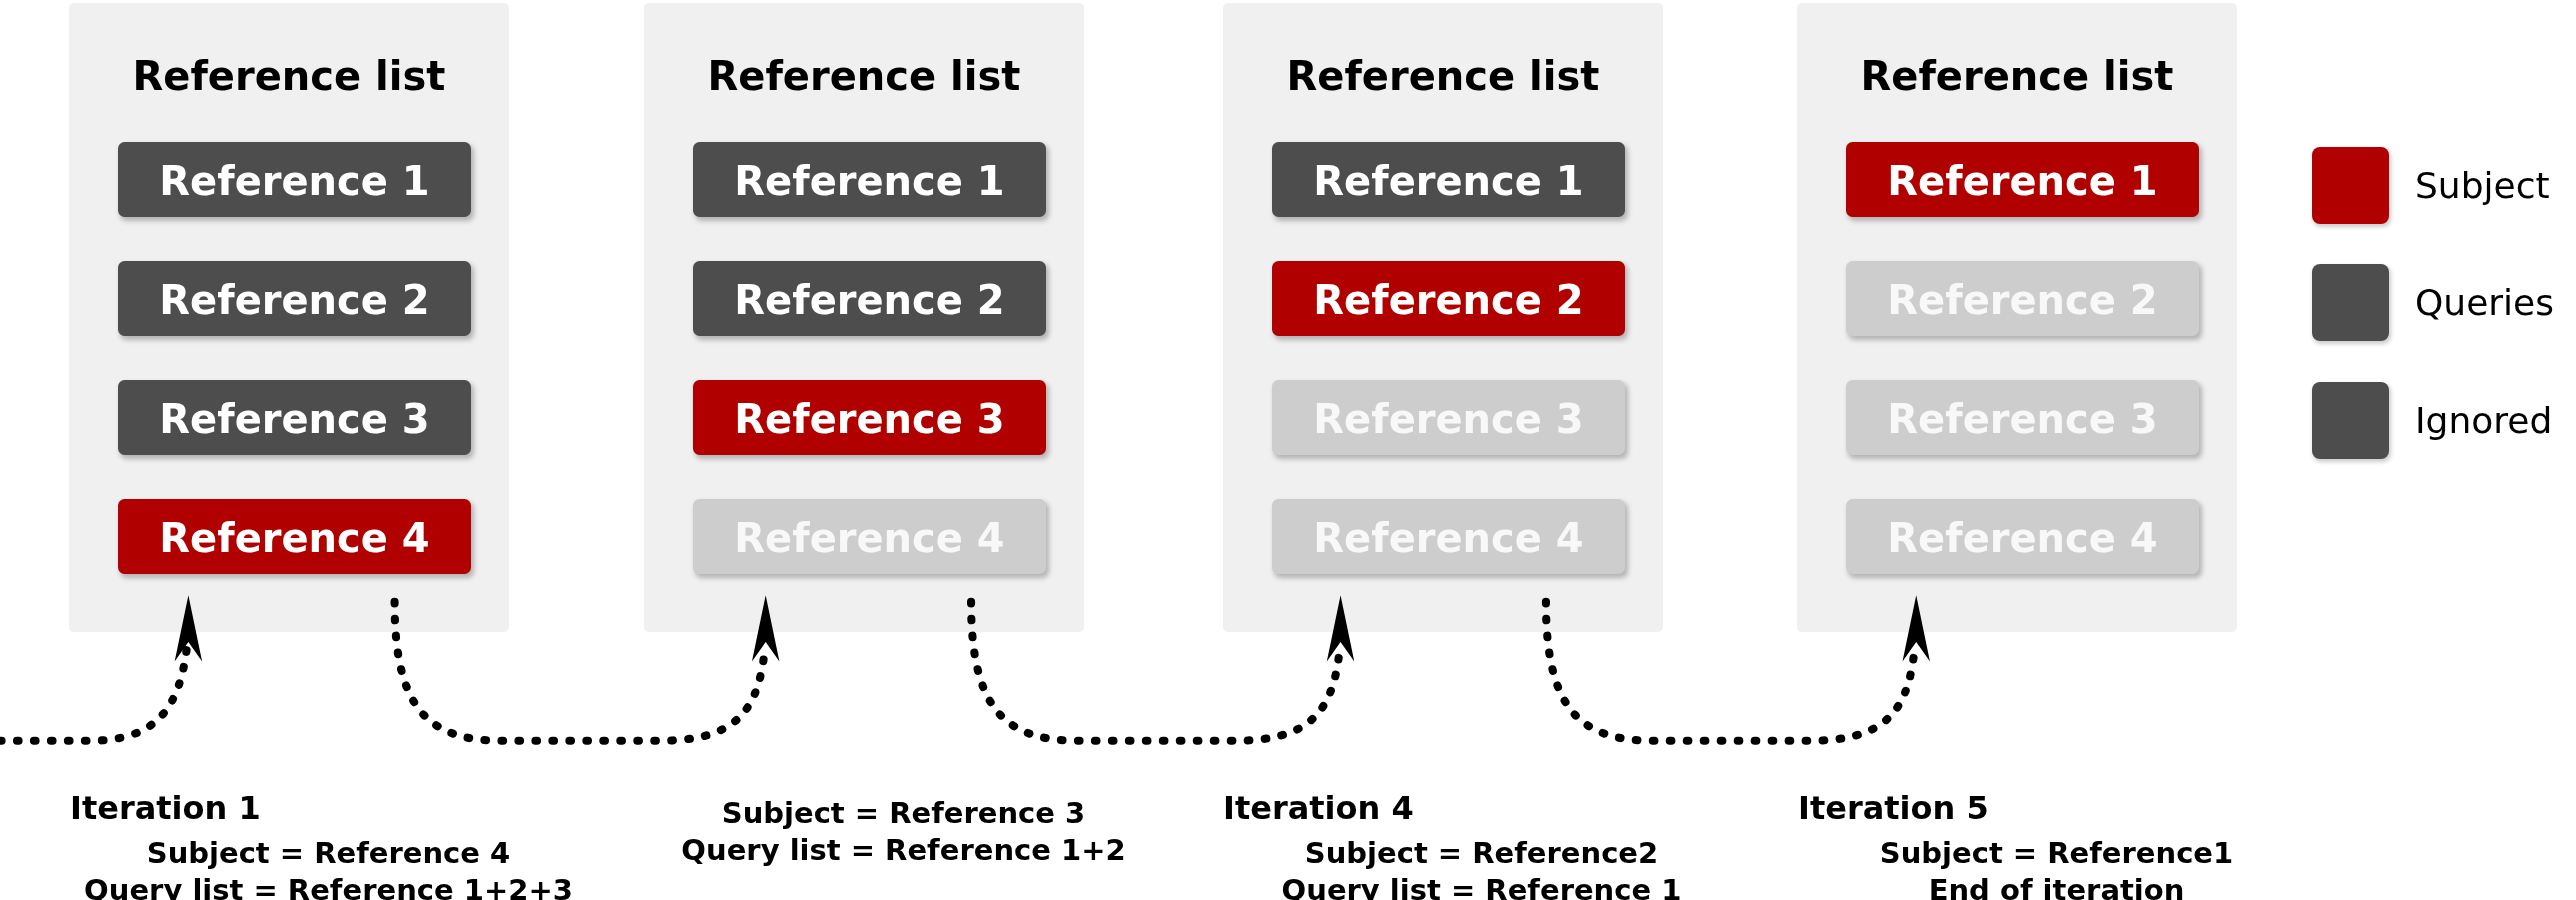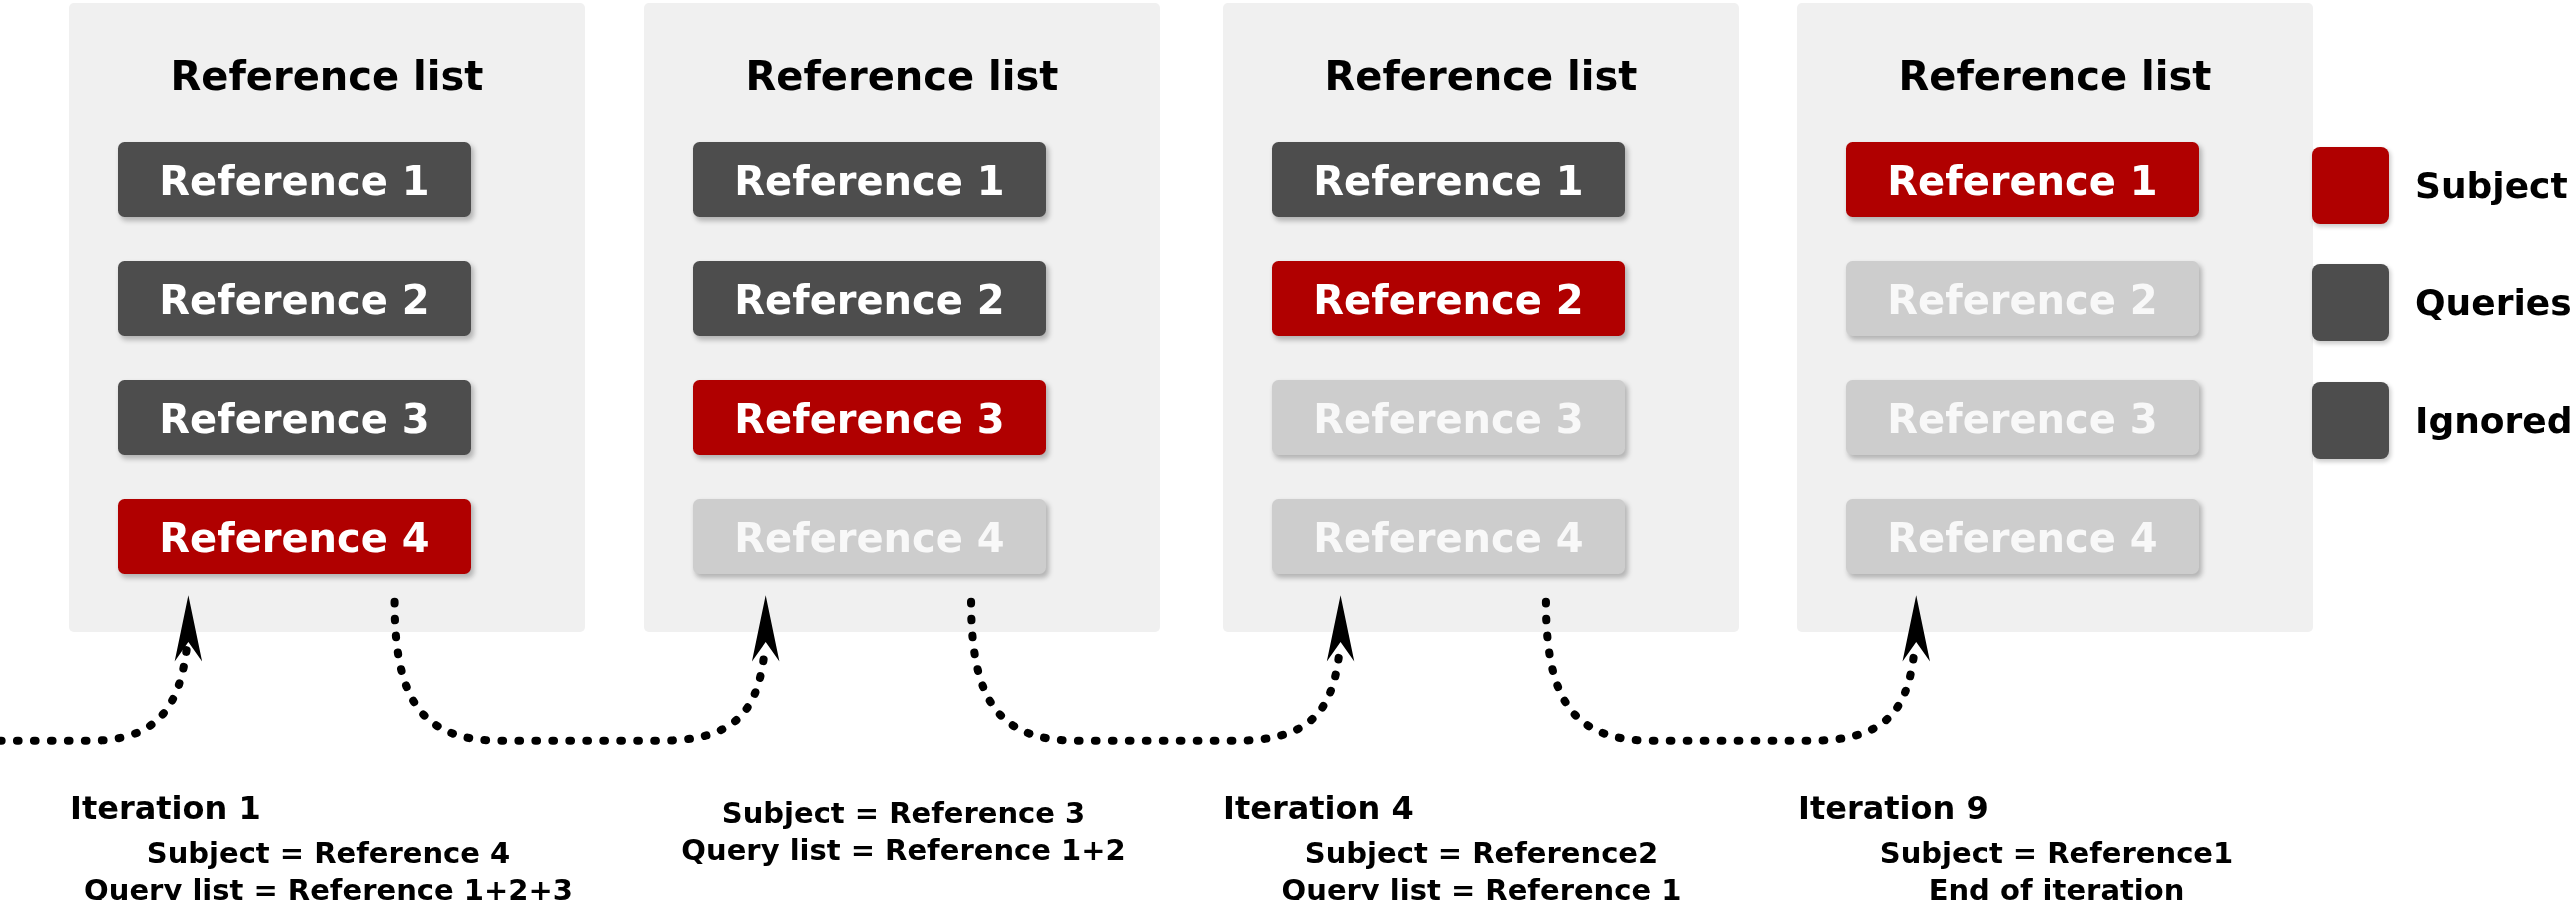--- a/index.html
+++ b/index.html
@@ -3,21 +3,21 @@
 <meta charset="utf-8">
 <style>
   html,body{margin:0;padding:0;background:#ffffff;}
   body{
     width:2576px;height:901px;position:relative;overflow:hidden;
     font-family:"DejaVu Sans", sans-serif;
     -webkit-font-smoothing:antialiased;
   }
   
   .panel{
-    position:absolute;top:3.2px;width:516px;height:629px;
+    position:absolute;top:3.2px;width:440px;height:629px;
     background:#f0f0f0;border-radius:4.9px;
   }
   .panel-title{
     position:absolute;top:53px;left:0;right:0;
     text-align:center;font-size:40px;line-height:40px;font-weight:bold;color:#000;
   }
   .ref-box{
     position:absolute;left:49px;width:353px;height:75px;
     border-radius:6.5px;text-align:center;
     font-size:40px;line-height:79px;font-weight:bold;color:#ffffff;
@@ -27,21 +27,21 @@
   .role-query{background:#4d4d4d;color:#ffffff;}
   .role-subject{background:#b00000;color:#ffffff;}
   .role-ignored{background:#cdcdcd;color:#f8f8f8;}
   
   .legend-item{position:absolute;left:2312px;height:77px;display:flex;align-items:center;}
   .legend-swatch{
     width:77px;height:77px;border-radius:8px;flex:0 0 auto;
     box-shadow:1.6px 2.4px 4px rgba(0,0,0,0.2);
   }
   .legend-label{
-    margin-left:26px;font-size:36px;font-weight:bold;color:#000;white-space:nowrap;
+    margin-left:26px;font-size:36px;font-weight:normal;color:#000;white-space:nowrap;
   }
   
   .iter{position:absolute;top:788px;width:517px;color:#000;}
   .iter-title{font-size:32px;line-height:40px;font-weight:bold;}
   .iter-line{font-size:29px;line-height:37px;font-weight:bold;text-align:center;}
   .iter-line.first{margin-top:6.5px;}
   
   #arrows{position:absolute;left:0;top:0;pointer-events:none;}
   .flow-path{fill:none;stroke:#000;stroke-width:10;stroke-linecap:round;stroke-dasharray:2 19;}
   .arrowhead{fill:#000;}
@@ -104,21 +104,21 @@
 <div class="iter" style="left:645px">
   <div class="iter-line first">Subject = Reference 3</div>
   <div class="iter-line">Query list = Reference 1+2</div>
 </div>
 <div class="iter" style="left:1223px">
   <div class="iter-title">Iteration 4</div>
   <div class="iter-line first">Subject = Reference2</div>
   <div class="iter-line">Query list = Reference 1</div>
 </div>
 <div class="iter" style="left:1798px">
-  <div class="iter-title">Iteration 9</div>
+  <div class="iter-title">Iteration 5</div>
   <div class="iter-line first">Subject = Reference1</div>
   <div class="iter-line">End of iteration</div>
 </div>
 
 <svg id="arrows" width="2576" height="901" viewBox="0 0 3186 1114">
 
   <path class="flow-path" d="M 0 916 L 110 916 C 188 916 221 882 231 802"></path>
   <polygon class="arrowhead" points="233,736 216,818 233,794 250,818"></polygon>
 
   <path class="flow-path" d="M 488 744 C 488 870 525 916 620 916 L 815 916 C 908 916 938 882 946 802"></path>

